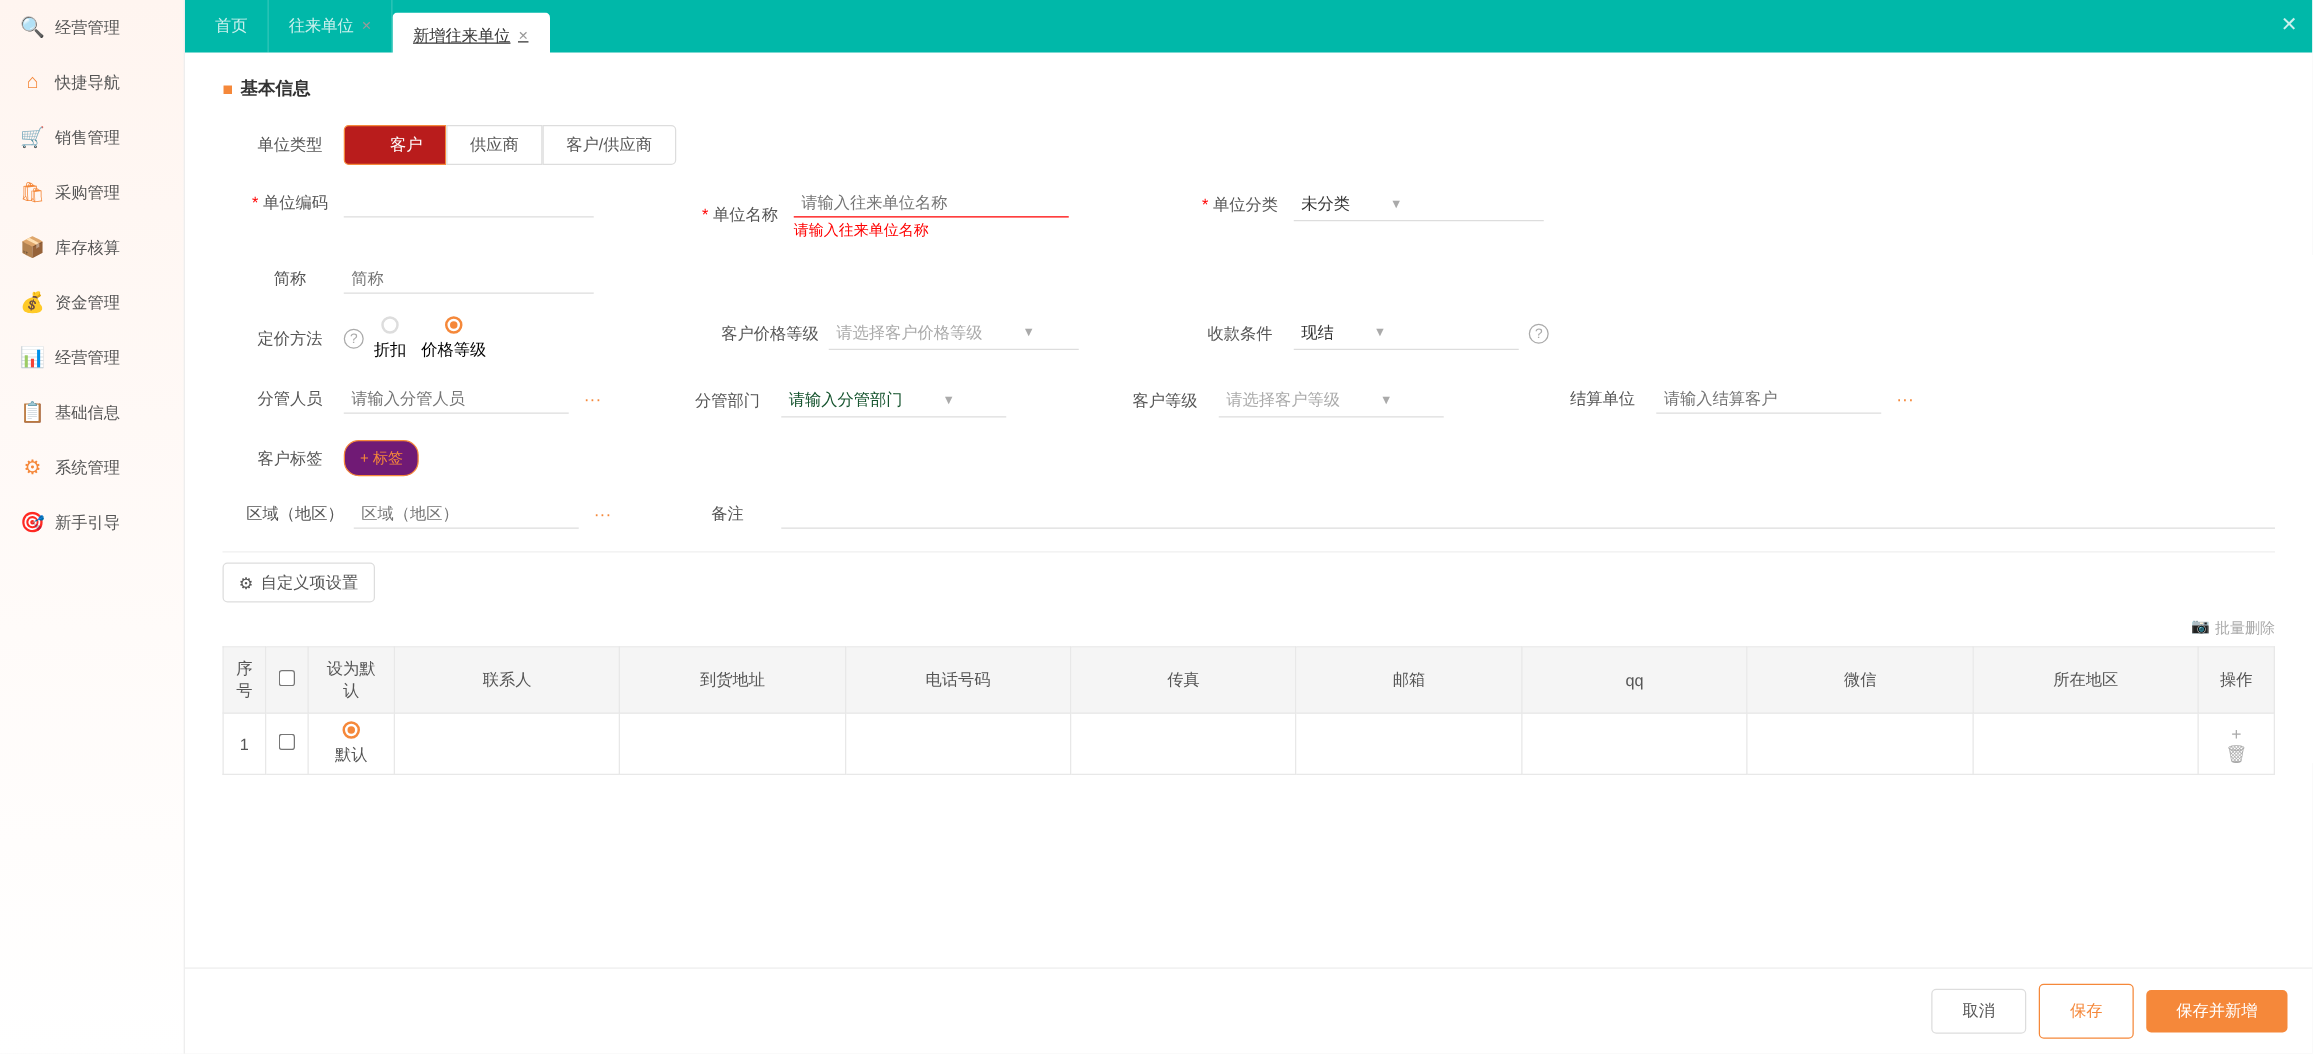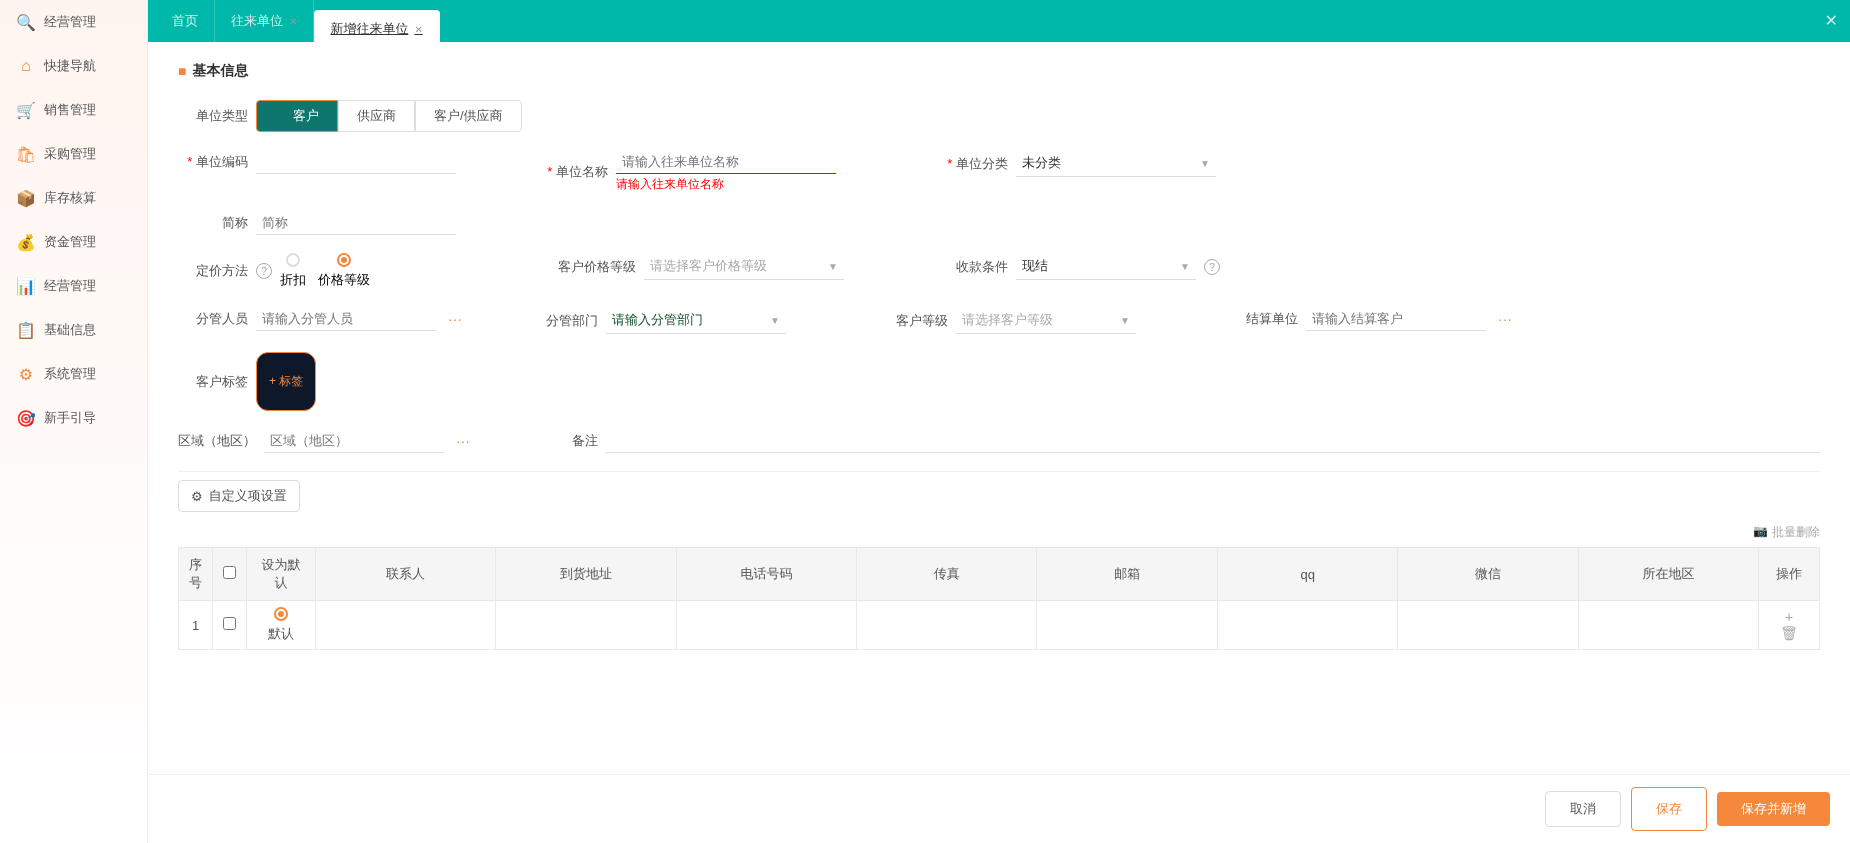--- a/index.html
+++ b/index.html
@@ -101,21 +101,22 @@
     .form-group {
       display: flex;
       align-items: center;
       flex: 1;
       gap: 8px;
     }
     .form-label {
       color: #555;
       white-space: nowrap;
       min-width: 70px;
-      text-align: right;
+      text-align: center;
+      margin-left: 19px;
     }
     .form-label.required::before {
       content: '* ';
       color: red;
     }
     .form-control {
       border: none;
       border-bottom: 1px solid #ddd;
       outline: none;
       padding: 4px 6px;
@@ -134,21 +135,21 @@
     }
     .unit-type-btn {
       padding: 6px 18px;
       border: 1px solid #ddd;
       cursor: pointer;
       font-size: 13px;
       background: #fff;
       color: #555;
     }
     .unit-type-btn.active {
-      background: #0f766e;
+      background: #b91c1c;
       color: #fff;
       border-color: #f5883a;
       padding-left: 36px;
     }
     .unit-type-btn:first-child { border-radius: 4px 0 0 4px; }
     .unit-type-btn:last-child { border-radius: 0 4px 4px 0; }
 
     
     .radio-group { display: flex; align-items: center; gap: 12px; }
     .radio-item { display: flex; align-items: center; gap: 4px; cursor: pointer; flex-direction: column; }
@@ -167,43 +168,42 @@
     }
 
     
     .select-control {
       display: flex;
       align-items: center;
       border-bottom: 1px solid #ddd;
       padding: 4px 6px;
       cursor: pointer;
       min-width: 180px;
-      justify-content: space-between;
       color: #aaa;
       font-size: 13px;
       gap: 32px;
     }
     .select-control .chevron { color: #aaa; font-size: 10px; }
     .select-value { color: #333; }
 
     
     .more-btn { color: #f5883a; cursor: pointer; font-size: 14px; padding: 0 4px; }
 
     
     .tag-btn {
       display: inline-flex;
       align-items: center;
       gap: 4px;
       border: 1px solid #f5883a;
       color: #f5883a;
       border-radius: 12px;
-      padding: 20px 12px;
+      padding: 5px 12px;
       cursor: pointer;
       font-size: 12px;
-      background: #0f172a;
+      background: #701a75;
     }
 
     
     .divider { border: none; border-top: 1px solid #f0f0f0; margin: 8px 0; }
 
     
     .custom-settings-btn {
       display: flex;
       align-items: center;
       gap: 6px;

